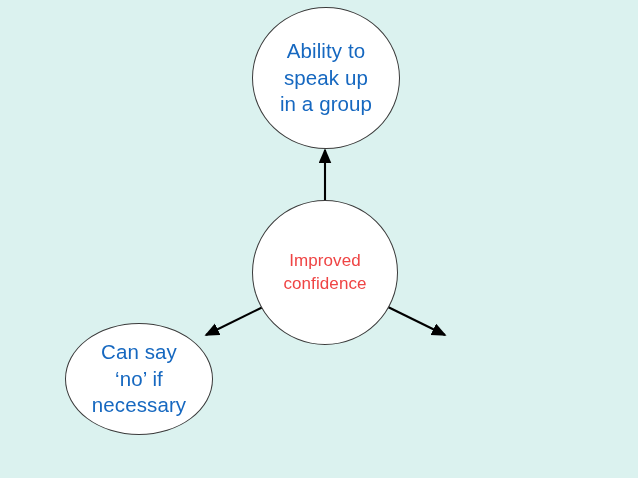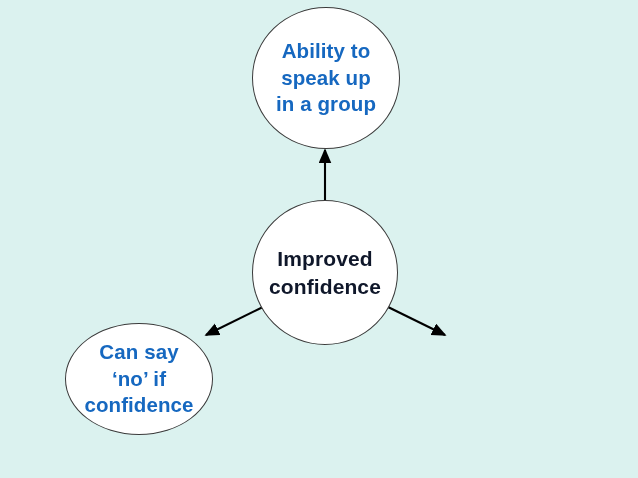--- a/index.html
+++ b/index.html
@@ -29,38 +29,37 @@
   .node {
     position: absolute;
     background: #ffffff;
     border: 1.4px solid #3a3a3a;
     border-radius: 50%;
     display: flex;
     align-items: center;
     justify-content: center;
     box-sizing: border-box;
     z-index: 3;
-    font-weight: bold;
   }
   .node-label {
     text-align: center;
     line-height: 1.30;
     white-space: pre-line;
     letter-spacing: 0.1px;
   }
   
   #node-center {
     left: 252px;
     top: 200px;
     width: 146px;
     height: 145px;
   }
   #node-center .node-label {
-    color: #0f172a;
-    font-size: 21px;
+    color: #ef4444;
+    font-size: 17px;
   }
   
   #node-top {
     left: 252px;
     top: 7px;
     width: 148px;
     height: 142px;
   }
   
   #node-bottom-left {
@@ -109,17 +108,17 @@
   </div>
 
   <div class="node" id="node-center">
     <span class="node-label">Improved
 confidence</span>
   </div>
 
   <div class="node" id="node-bottom-left">
     <span class="node-label">Can say
 ‘no’ if
-confidence</span>
+necessary</span>
   </div>
 
 
 </div>
 
 </body></html>

